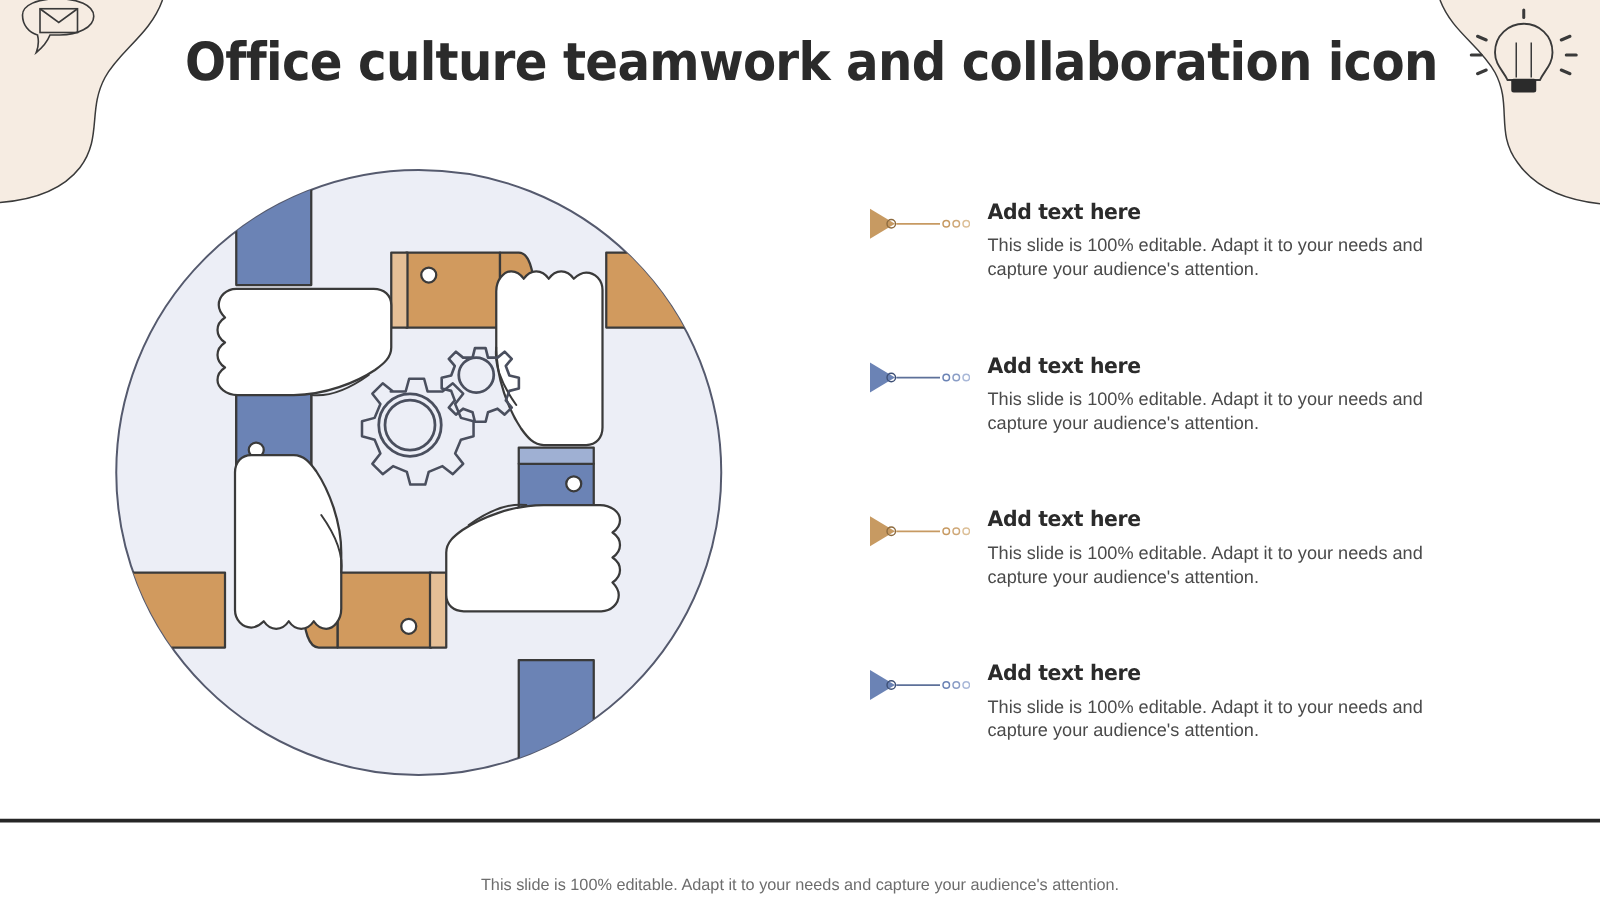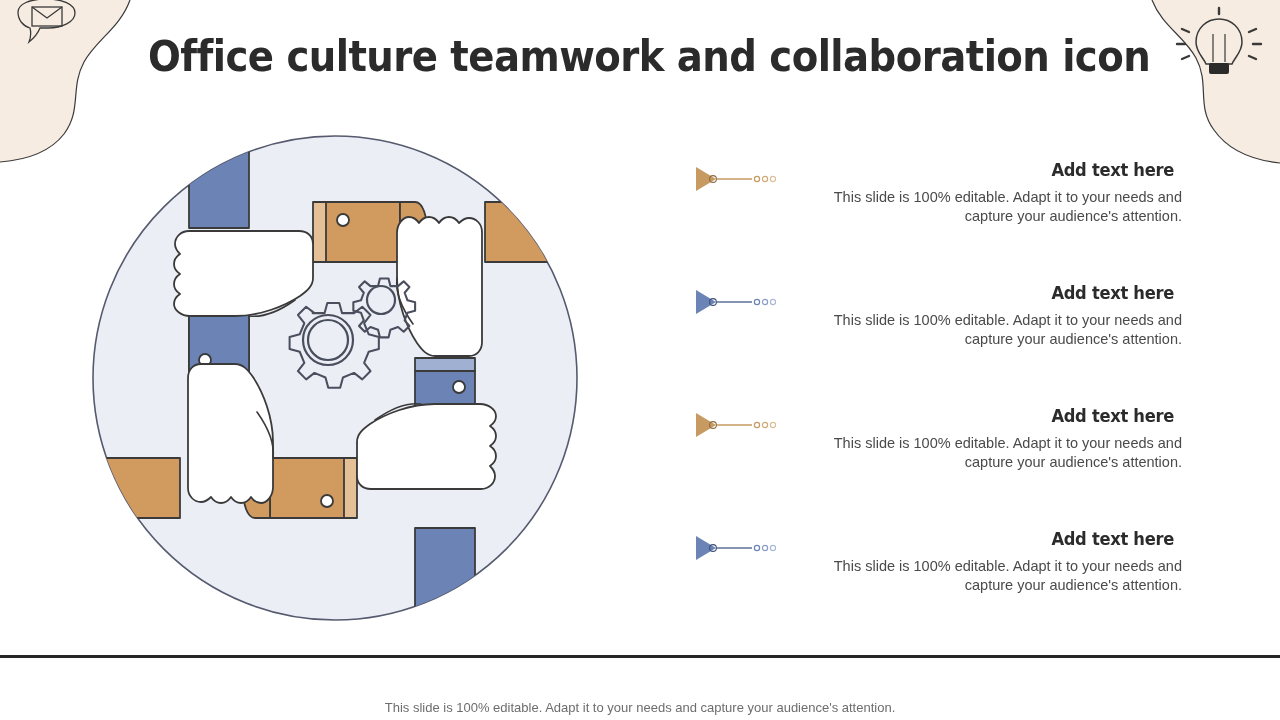--- a/index.html
+++ b/index.html
@@ -21,25 +21,25 @@
     top: 0;
     pointer-events: none;
   }
   .corner-blob.left  { left: 0; }
   .corner-blob.right { right: 0; }
 
   
   .title-bar {
     position: absolute;
     left: 148px;
-    top: 32px;
+    top: 16px;
     width: 1000px;
     height: 58px;
     display: flex;
-    align-items: flex-start;
+    align-items: flex-end;
   }
   .title-text {
     font-family: "DejaVu Sans", sans-serif;
     font-size: 42px;
     font-weight: 700;
     color: #2b2b2b;
     letter-spacing: -0.6px;
     white-space: nowrap;
     transform: scaleX(0.92);
     transform-origin: left center;
@@ -53,21 +53,20 @@
     width: 500px;
     height: 500px;
   }
 
   
   .bullets {
     position: absolute;
     left: 694px;
     top: 160px;
     width: 500px;
-    text-align: right;
   }
   .bullet-row {
     position: relative;
     height: 123px;
   }
   .bullet-marker {
     position: absolute;
     left: 0;
     top: 4px;
     width: 82px;

